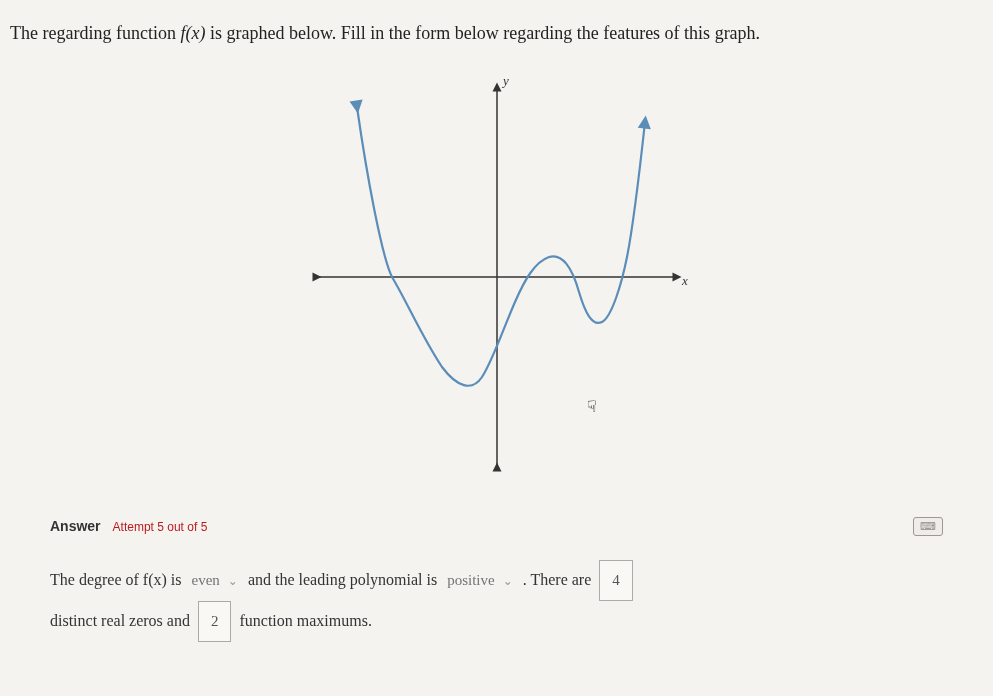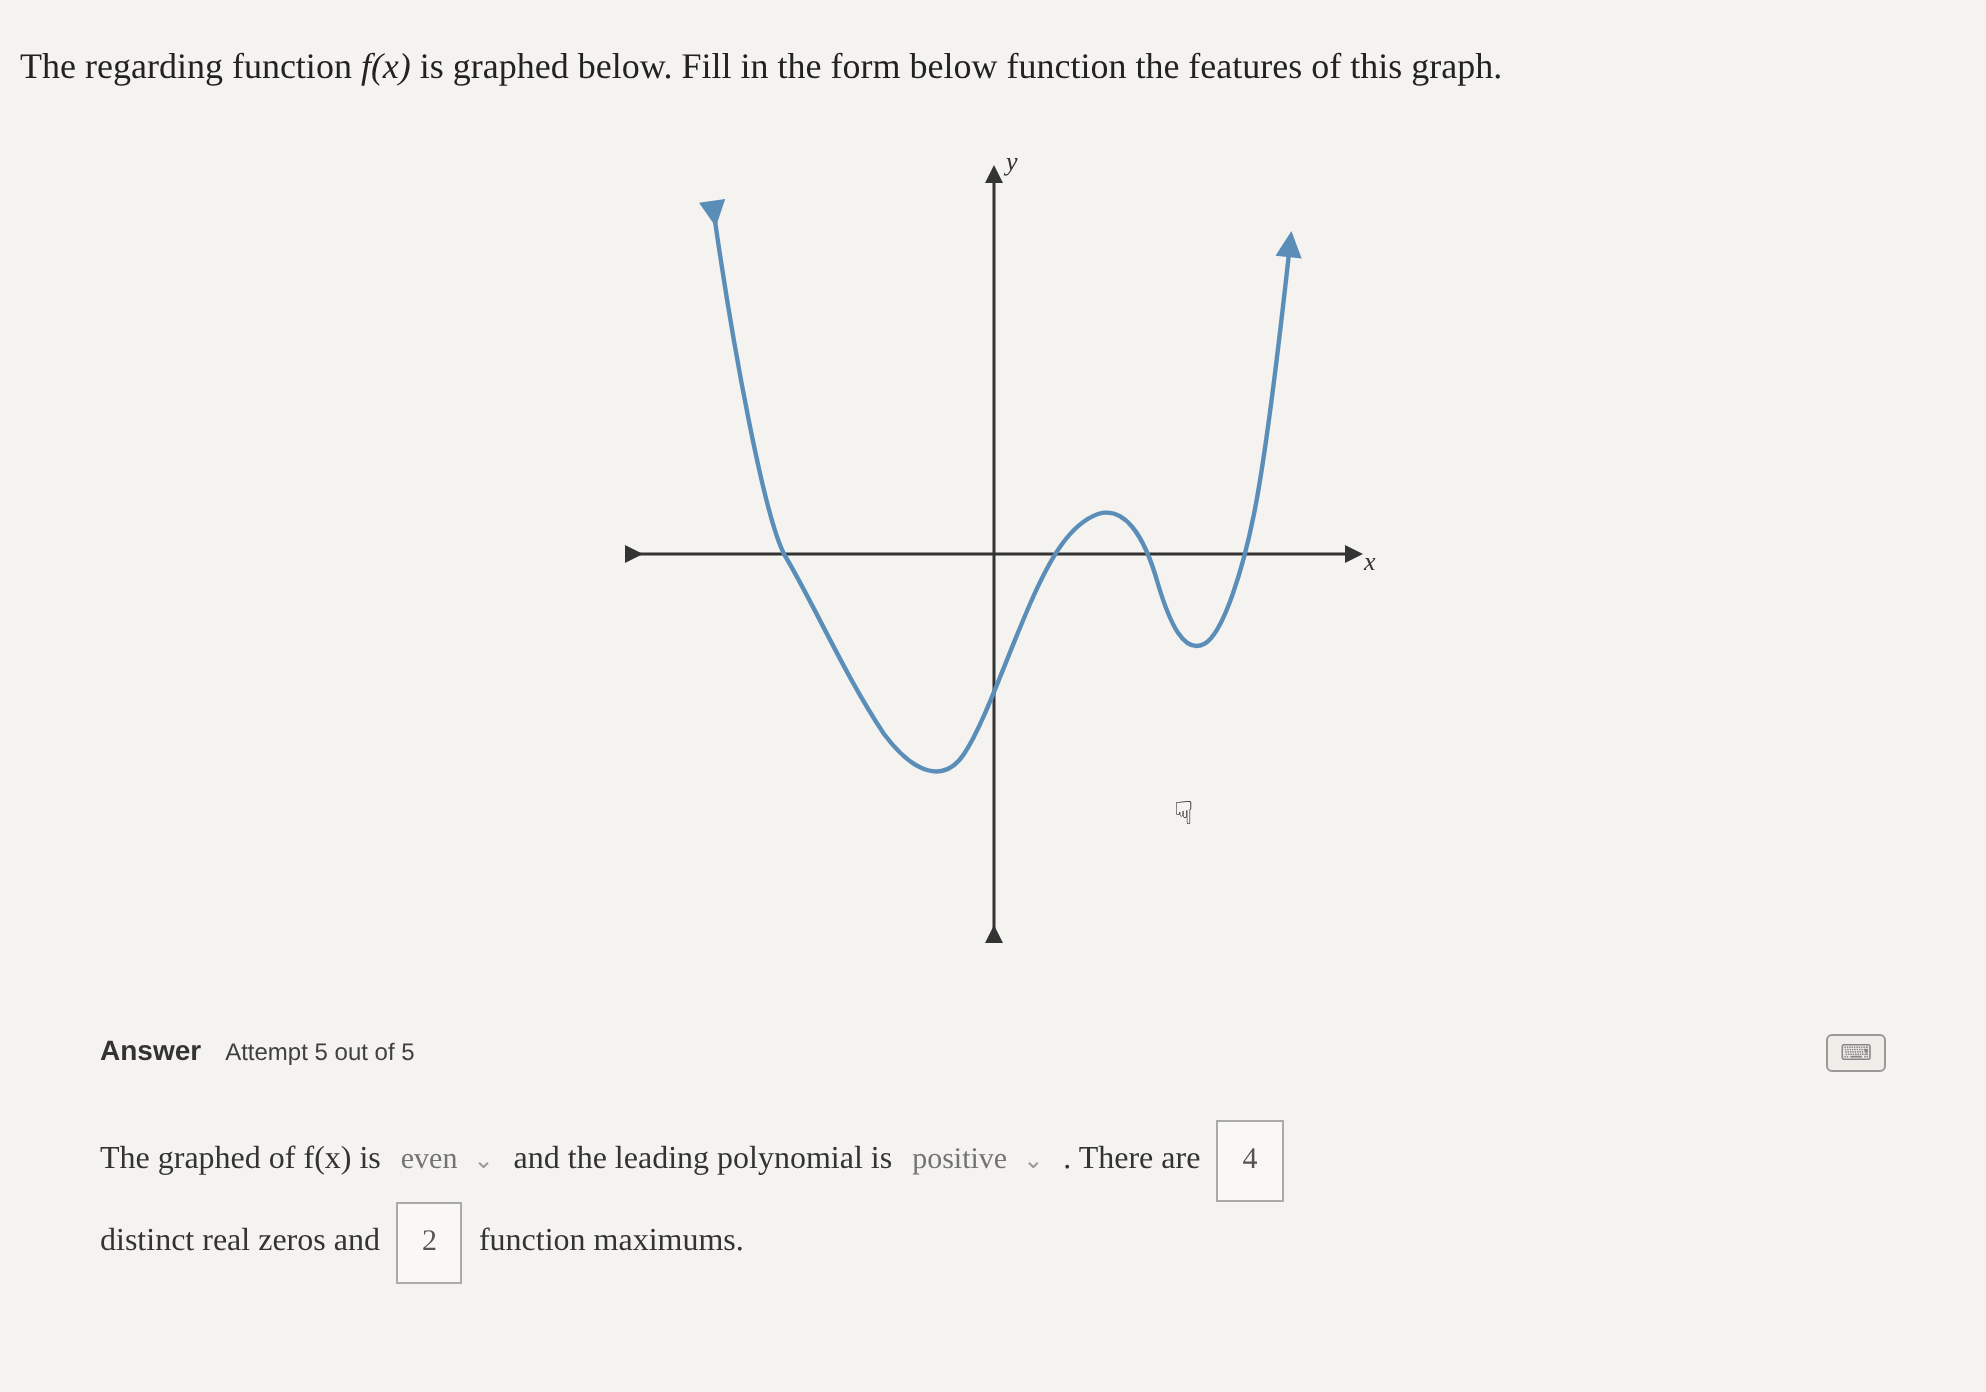--- a/index.html
+++ b/index.html
@@ -39,21 +39,21 @@
     .answer-label {
       font-family: Arial, sans-serif;
       font-weight: bold;
       font-size: 14px;
       color: #333;
       text-align: right;
     }
     .attempt-text {
       font-family: Arial, sans-serif;
       font-size: 12px;
-      color: #404040;
+      color: #b91c1c;
       margin-left: 8px;
     }
     .keyboard-icon {
       float: right;
       border: 1px solid #999;
       border-radius: 3px;
       padding: 2px 6px;
       font-size: 11px;
       color: #888;
       background: #f0ede8;
@@ -88,21 +88,21 @@
       min-width: 30px;
       text-align: center;
       margin: 0 4px;
       vertical-align: baseline;
     }
   </style>
 </head>
 <body>
 
 <div class="question-text">
-  <span>The regarding function </span><span class="fx"><span>f(x)</span></span><span> is graphed below. Fill in the form below function the features of this graph.</span>
+  <span>The regarding function </span><span class="fx"><span>f(x)</span></span><span> is graphed below. Fill in the form below regarding the features of this graph.</span>
 </div>
 
 <div class="chart-container">
   <svg width="420" height="420" viewBox="0 0 420 420">
     <defs>
       <marker id="arrow" markerWidth="8" markerHeight="8" refX="4" refY="4" orient="auto" markerUnits="strokeWidth">
         <path d="M1,1 L7,4 L1,7 Z" fill="#333"></path>
       </marker>
       <marker id="arrowBlue" markerWidth="8" markerHeight="8" refX="4" refY="4" orient="auto" markerUnits="strokeWidth">
         <path d="M1,1 L7,4 L1,7 Z" fill="#5a8db8"></path>
@@ -129,21 +129,21 @@
   </svg>
 </div>
 
 <div class="answer-section">
   <div class="answer-header">
     <span class="answer-label">Answer</span>
     <span class="attempt-text">Attempt 5 out of 5</span>
     <span class="keyboard-icon">⌨</span>
   </div>
   <div class="answer-content">
-    <span>The graphed of f(x) is</span>
+    <span>The degree of f(x) is</span>
     <span class="dropdown"><span>even</span></span>
     <span>and the leading polynomial is</span>
     <span class="dropdown"><span>positive</span></span>
     <span>. There are</span>
     <span class="input-box">4</span>
     <br>
     <span>distinct real zeros and</span>
     <span class="input-box">2</span>
     <span>function maximums.</span>
   </div>

